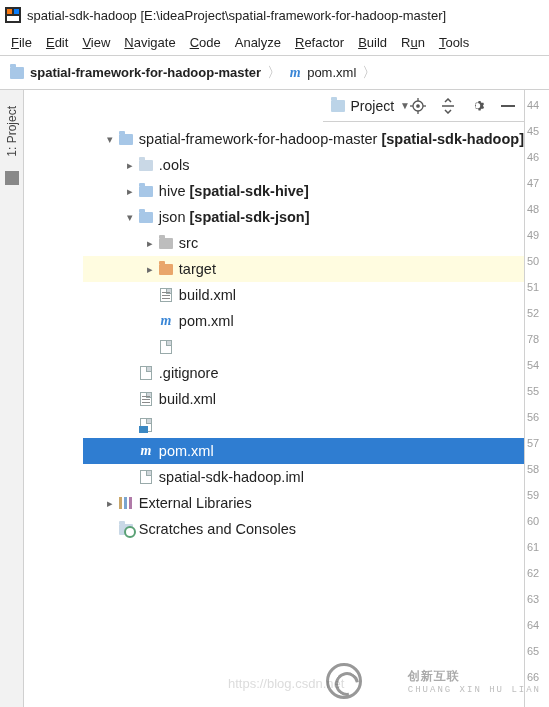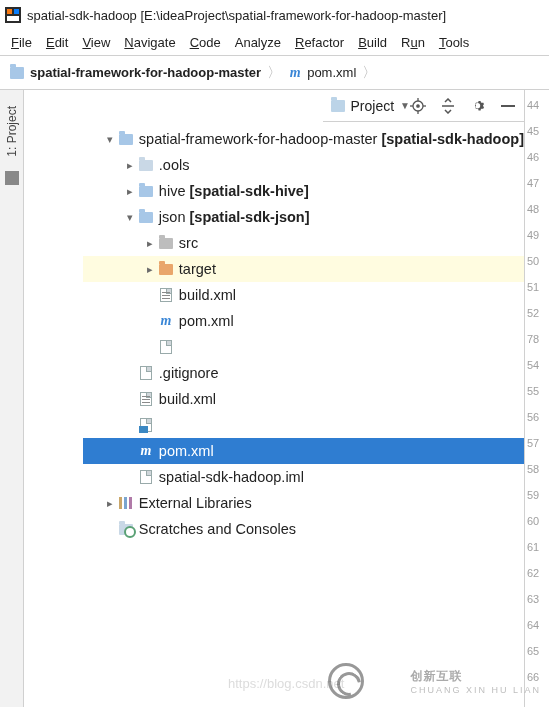--- a/index.html
+++ b/index.html
@@ -80,21 +80,21 @@
 
   
   .gutter { width: 24px; background:#fff; position:relative; font-size: 11px; color:#a0a0a0; padding-top: 2px; }
   .gutter .ln { height: 26px; display:flex; align-items:center; padding-left: 2px; }
 
   
   .wm { position:absolute; right: 8px; bottom: 8px; display:flex; align-items:center; gap:6px; opacity: 0.55; }
   .wm .c-logo { width: 36px; height: 36px; border:3px solid #444; border-radius:50%; position:relative; }
   .wm .c-logo::after { content:""; position:absolute; left:6px; top:6px; width:18px; height:18px; border:3px solid #444; border-right-color:transparent; border-radius:50%; transform: rotate(35deg); }
   .wm-text { font-size: 12px; color:#666; font-weight:600; letter-spacing:1px;margin-left:40px; }
-  .wm-text small { display:block; font-size:9px; font-weight:400; letter-spacing:2px; color:#888; }
+  .wm-text small { display:block; font-size:9px; font-weight:400; letter-spacing:2px; color:#888;font-family:Liberation Mono, monospace; }
   .ghost-url { position:absolute; bottom: 16px; left: 50%; transform:translateX(-40%); color:#dcdcdc; font-size:13px; }
 
   svg { display:block; }
 </style>
 </head>
 <body>
 
 <div class="titlebar">
   <span class="app-icon">
     <svg width="16" height="16" viewBox="0 0 16 16">

